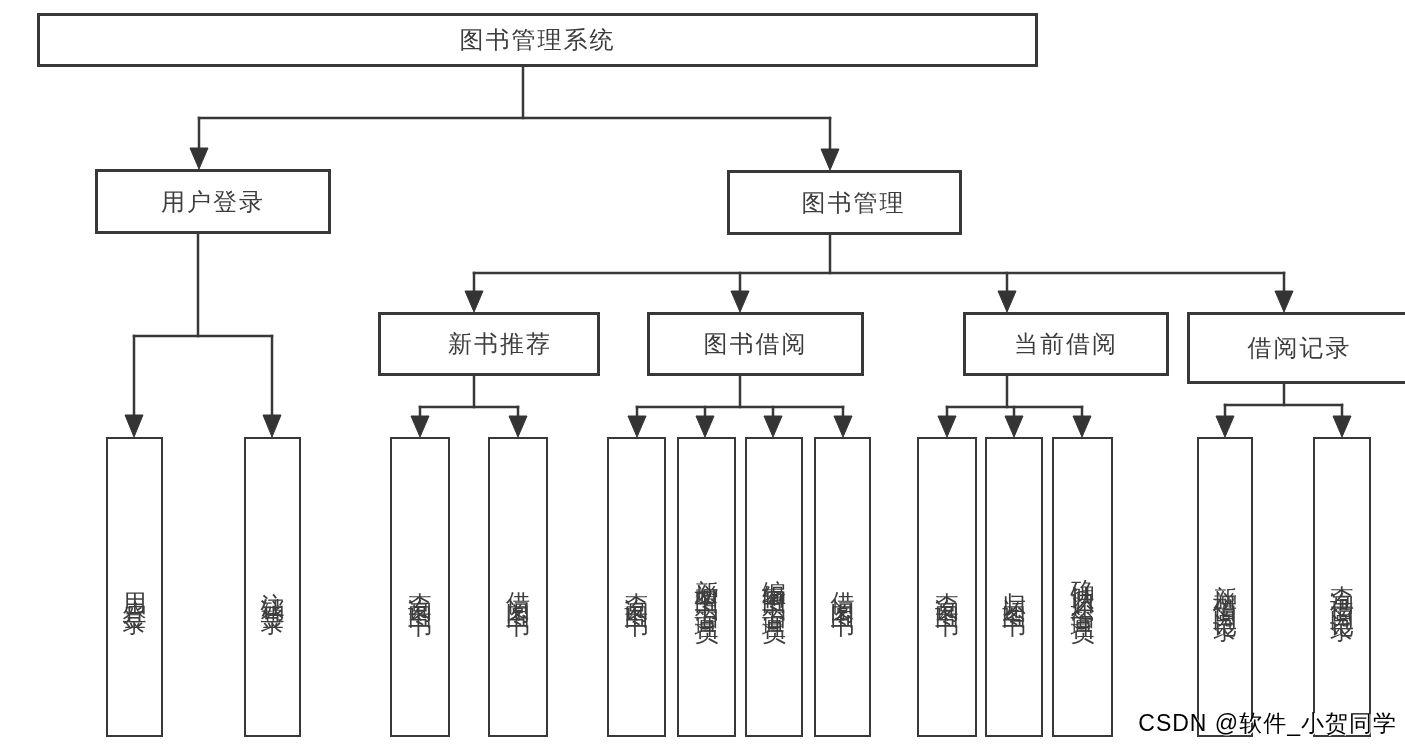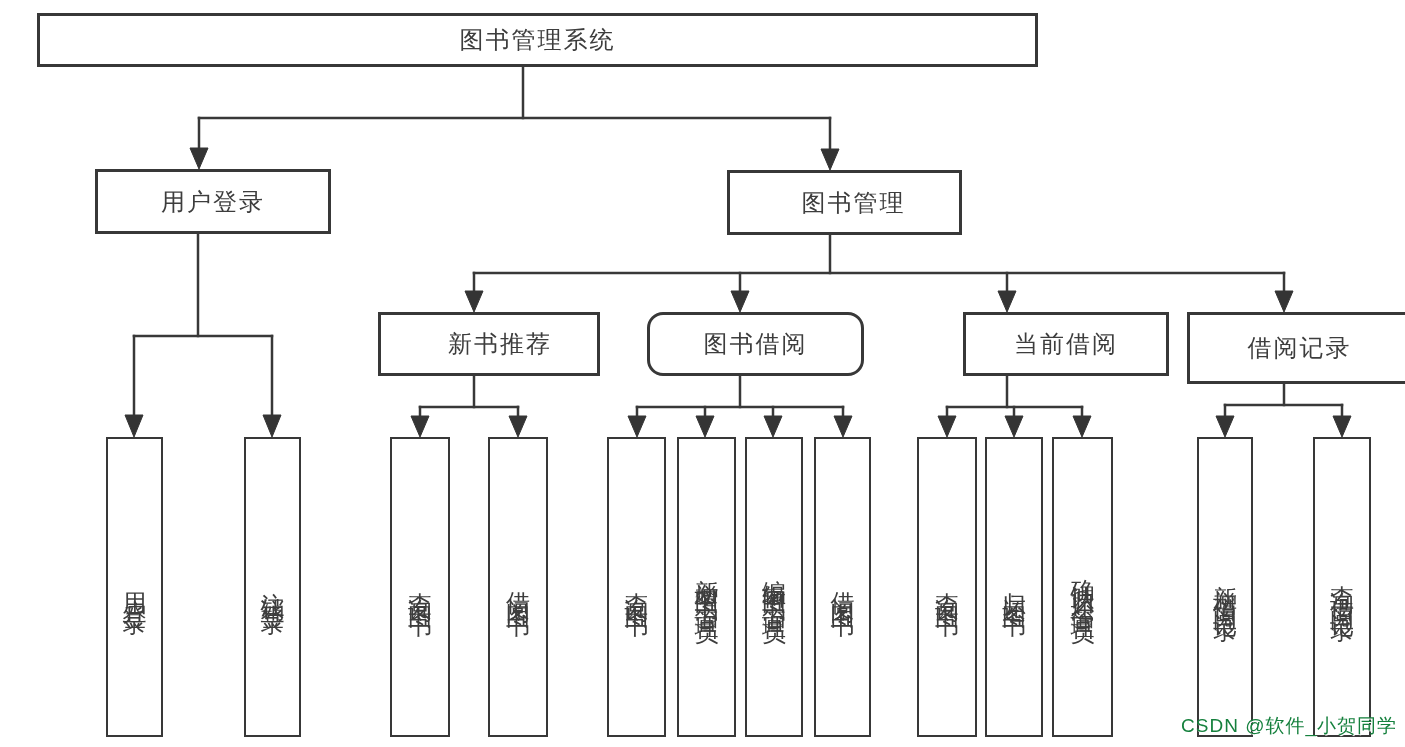--- a/index.html
+++ b/index.html
@@ -52,34 +52,34 @@
     letter-spacing: 7px;
     color: #3d3d3d;
     top: 437px;
     height: 300px;
   }
   .vbox.long { letter-spacing: 6px; }
   .watermark {
     position: absolute;
     right: 8px;
     bottom: 8px;
-    font-size: 19px;
+    font-size: 23px;
     letter-spacing: 1px;
-    color: #15803d;
+    color: #000000;
     text-shadow: 1px 1px 0 #ffffff;
     white-space: nowrap;
     z-index: 5;
   }
 
   
   #n-root   { left: 22px;   top: 13px;  width: 1001px; height: 54px; }
   #n-login  { left: 80px;   top: 169px; width: 236px;  height: 65px; }
   #n-mgmt   { left: 712px;  top: 170px; width: 235px;  height: 65px; padding-left: 18px; }
   #n-rec    { left: 363px;  top: 312px; width: 222px;  height: 64px; padding-left: 22px; }
-  #n-borrow { left: 632px;  top: 312px; width: 217px;  height: 64px; border-radius: 16px; }
+  #n-borrow { left: 632px;  top: 312px; width: 217px;  height: 64px; }
   #n-cur    { left: 948px;  top: 312px; width: 206px;  height: 64px; }
   #n-hist   { left: 1172px; top: 312px; width: 225px;  height: 72px; }
 
   #l-1  { left: 106px;  width: 57px; }
   #l-2  { left: 244px;  width: 57px; }
   #l-3  { left: 390px;  width: 60px; }
   #l-4  { left: 488px;  width: 60px; }
   #l-5  { left: 607px;  width: 59px; }
   #l-6  { left: 677px;  width: 59px; }
   #l-7  { left: 745px;  width: 58px; }

